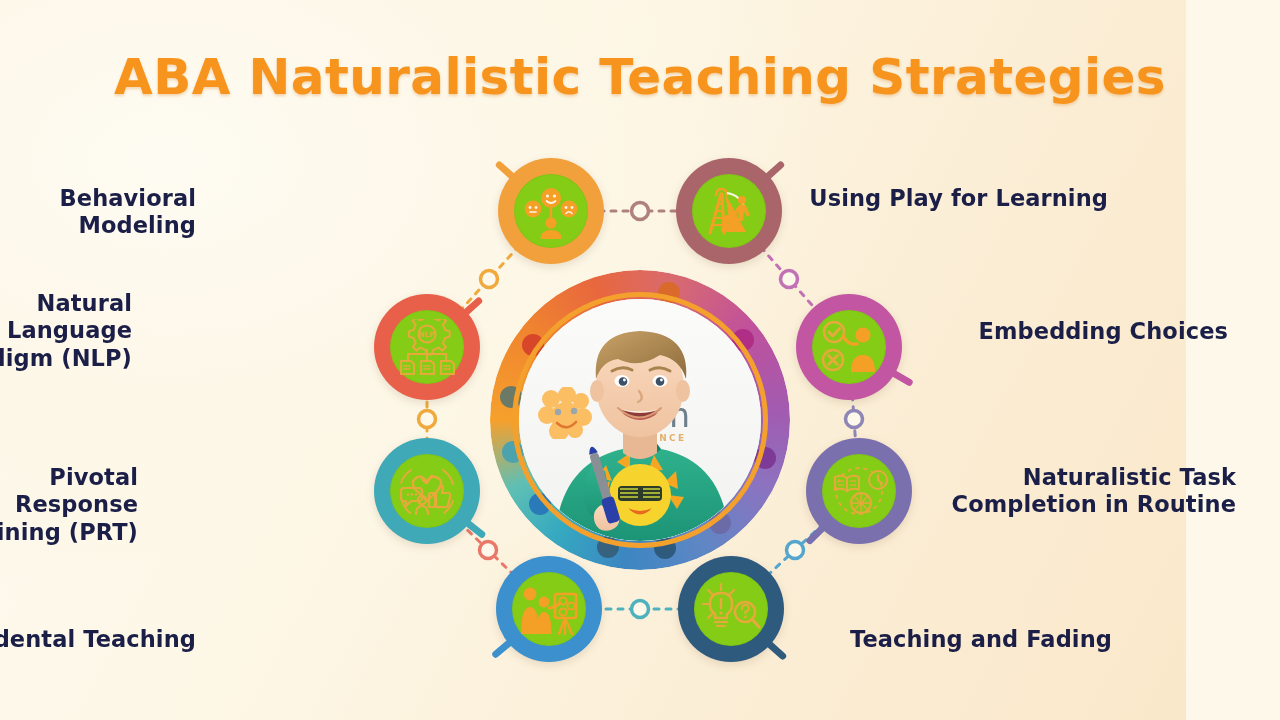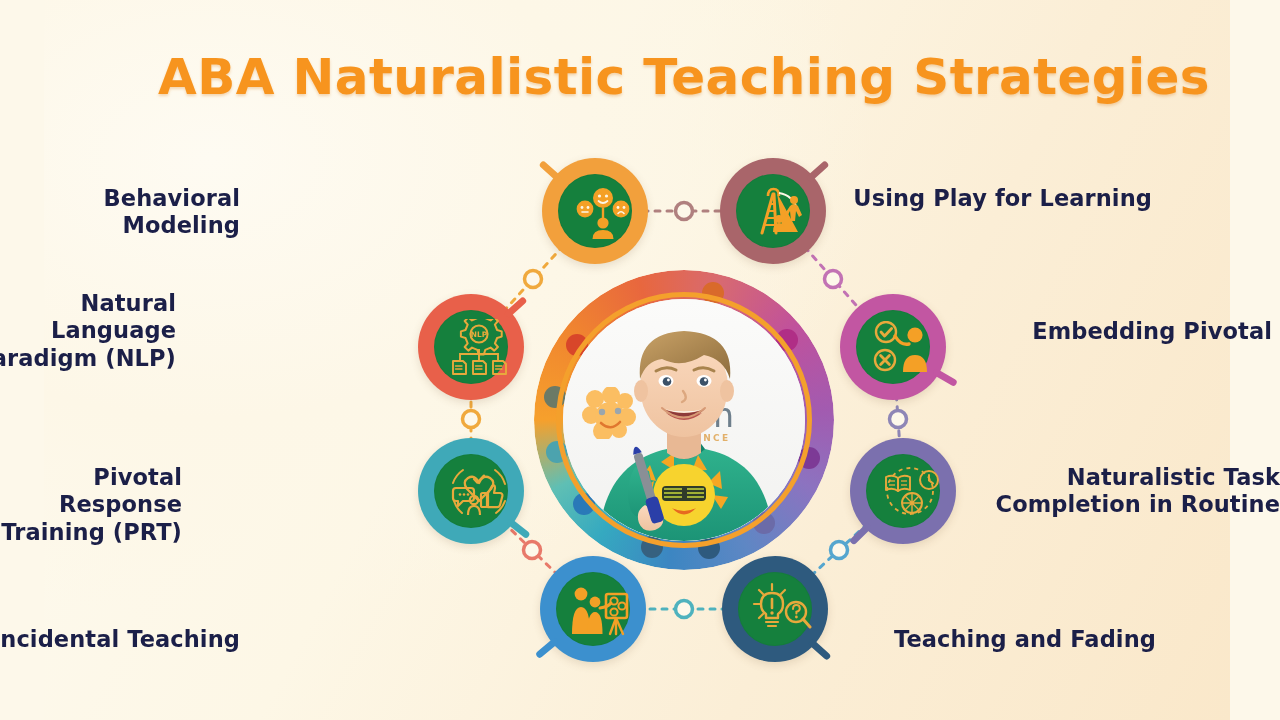--- a/index.html
+++ b/index.html
@@ -7,21 +7,20 @@
   body{
     width:1280px;height:720px;overflow:hidden;
     font-family:"DejaVu Sans", sans-serif;
     background:#FDF8EA;
   }
   #stage{
     position:relative;width:1186px;height:720px;
     background:
       radial-gradient(ellipse 900px 620px at 14% 22%, #FEFBF2 0%, #FDF7E7 42%, rgba(253,244,226,0) 74%),
       linear-gradient(118deg, #FDFAF0 0%, #FDF7E6 38%, #FBEED6 68%, #FAE8CA 100%);
-    margin-left: 44px;
   }
 
   
   .title{
     position:absolute;left:0;top:48px;width:1280px;text-align:center;
     font-family:"DejaVu Sans", sans-serif;
     font-weight:700;font-size:50px;letter-spacing:.4px;
     color:#F7941E;
     text-shadow:0 2px 3px rgba(214,120,15,.28);
     white-space:nowrap;
@@ -88,22 +87,22 @@
 
   
   .node{
     position:absolute;width:106px;height:106px;border-radius:50%;
     box-sizing:border-box;
     display:flex;align-items:center;justify-content:center;
     box-shadow:0 3px 9px rgba(120,90,50,.16);
   }
   .node .disc{
     width:74px;height:74px;border-radius:50%;
-    background:#15803d;
-    display:flex;align-items:center;justify-content:flex-end;
+    background:#84cc16;
+    display:flex;align-items:center;justify-content:center;
     box-shadow:inset 0 0 0 1px rgba(0,0,0,.03);
   }
   .node svg{display:block;}
 
   
   .handle{
     position:absolute;width:26px;height:7px;border-radius:4px;
     transform-origin:0 50%;
   }
 
@@ -132,21 +131,21 @@
       <circle cx="488" cy="550" r="8.5" fill="#FDF8EA" stroke="#E8796A" stroke-width="3.5"></circle>
       <path d="M427 491 L427 347" stroke="#F0A93D" stroke-width="3" stroke-dasharray="5 7" stroke-linecap="round" fill="none"></path>
       <circle cx="427" cy="419" r="8.5" fill="#FDF8EA" stroke="#F0A93D" stroke-width="3.5"></circle>
     </svg>
 
   <div class="title">ABA Naturalistic Teaching Strategies</div>
 
   <div id="labelLayer">
       <div class="label l" style="left: -54px; top: 185px; width: 250px;">Behavioral Modeling</div>
       <div class="label r" style="left: 808px; top: 185px; width: 300px;">Using Play for Learning</div>
-      <div class="label r" style="left: 928px; top: 318px; width: 300px;">Embedding Pivotal</div>
+      <div class="label r" style="left: 928px; top: 318px; width: 300px;">Embedding Choices</div>
       <div class="label r" style="left: 936px; top: 464px; width: 300px;">Naturalistic Task
 Completion in Routine</div>
       <div class="label r" style="left: 812px; top: 626px; width: 300px;">Teaching and Fading</div>
       <div class="label l" style="left: -54px; top: 626px; width: 250px;">Incidental Teaching</div>
       <div class="label l" style="left: -67px; top: 464px; width: 205px;">Pivotal Response
 Training (PRT)</div>
       <div class="label l" style="left: -88px; top: 290px; width: 220px;">Natural Language
 Paradigm (NLP)</div>
     </div>
 

